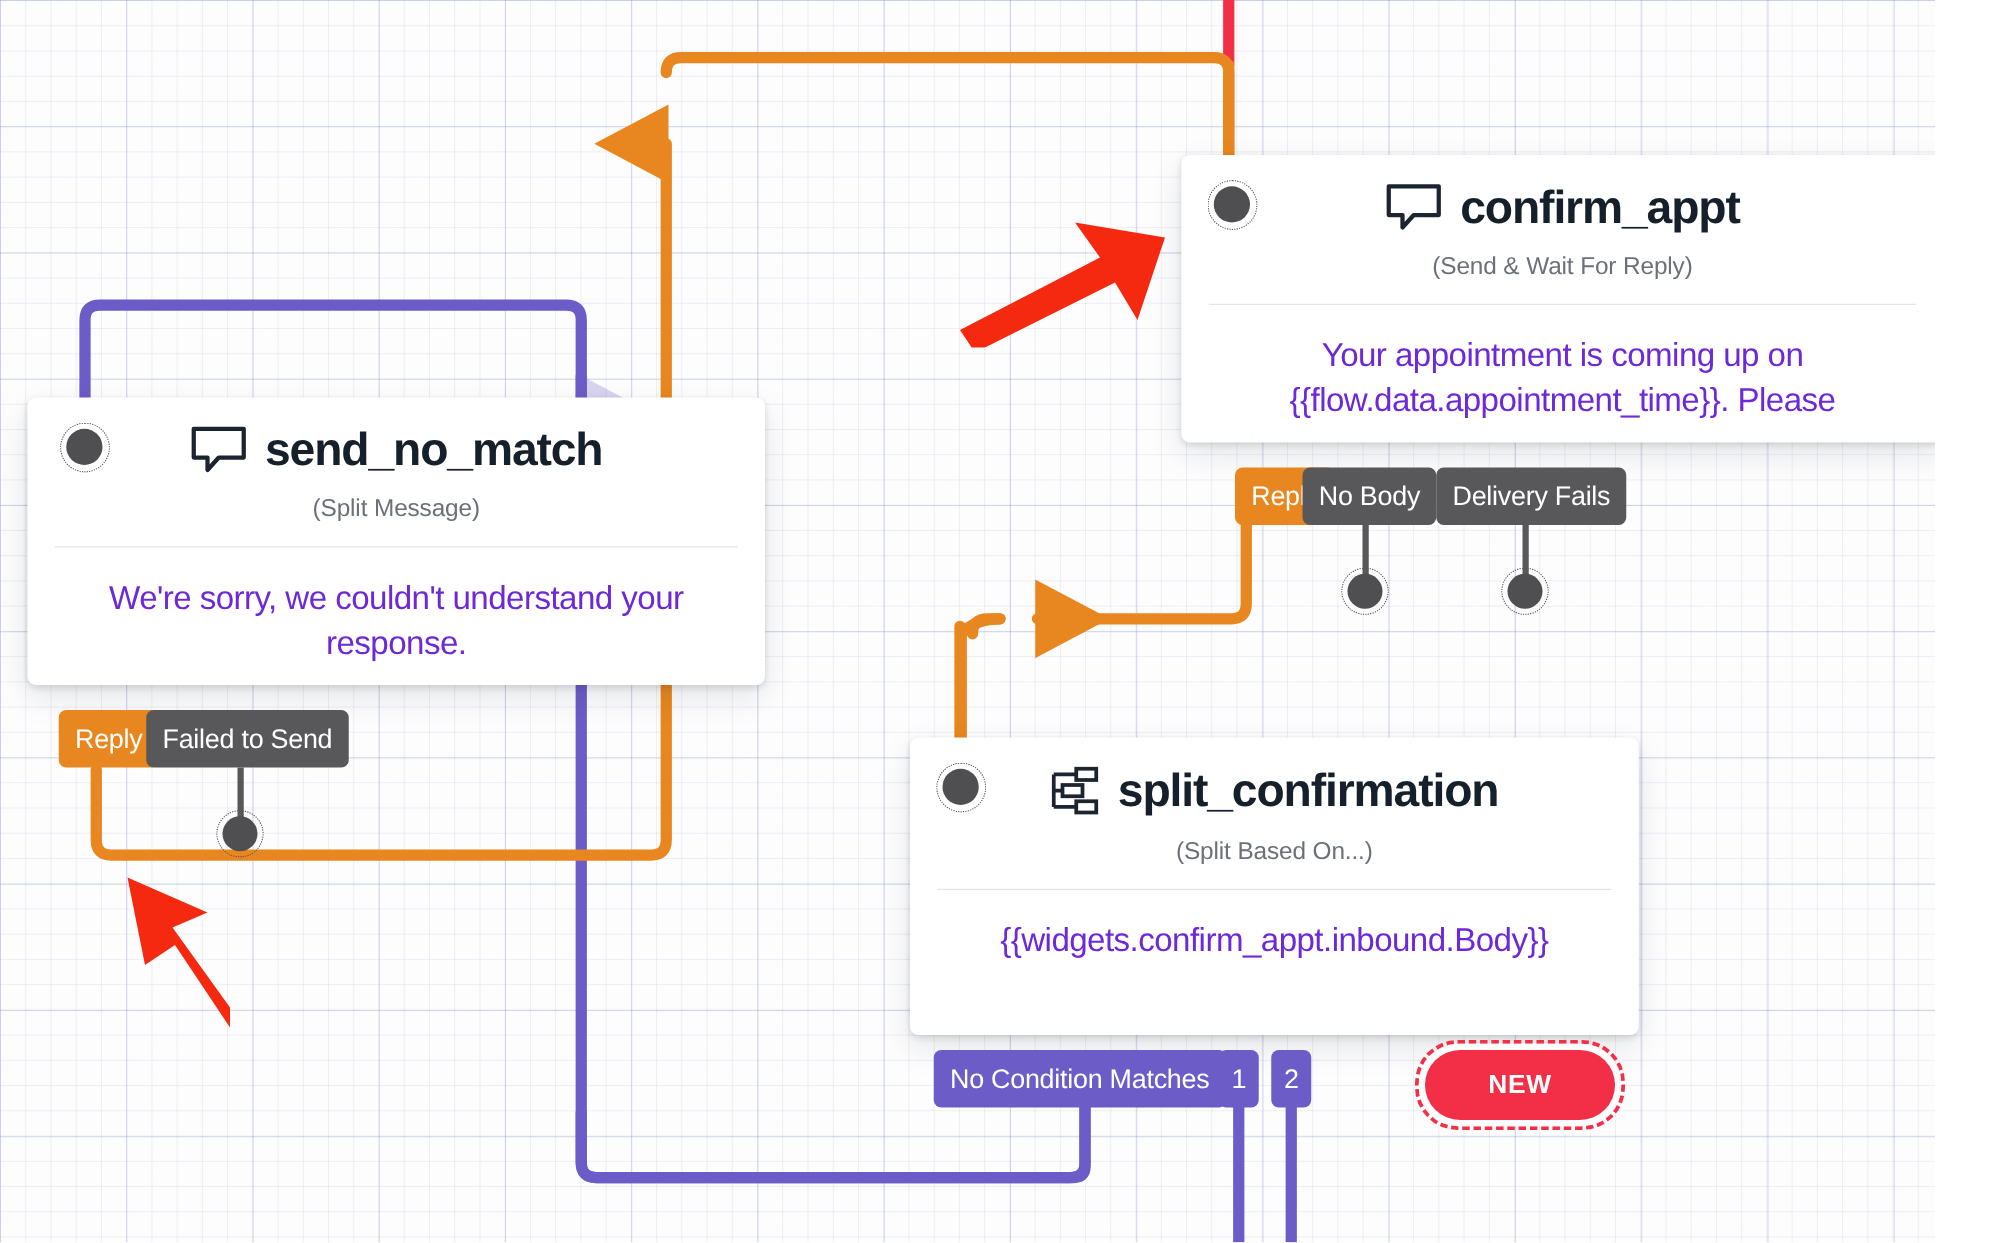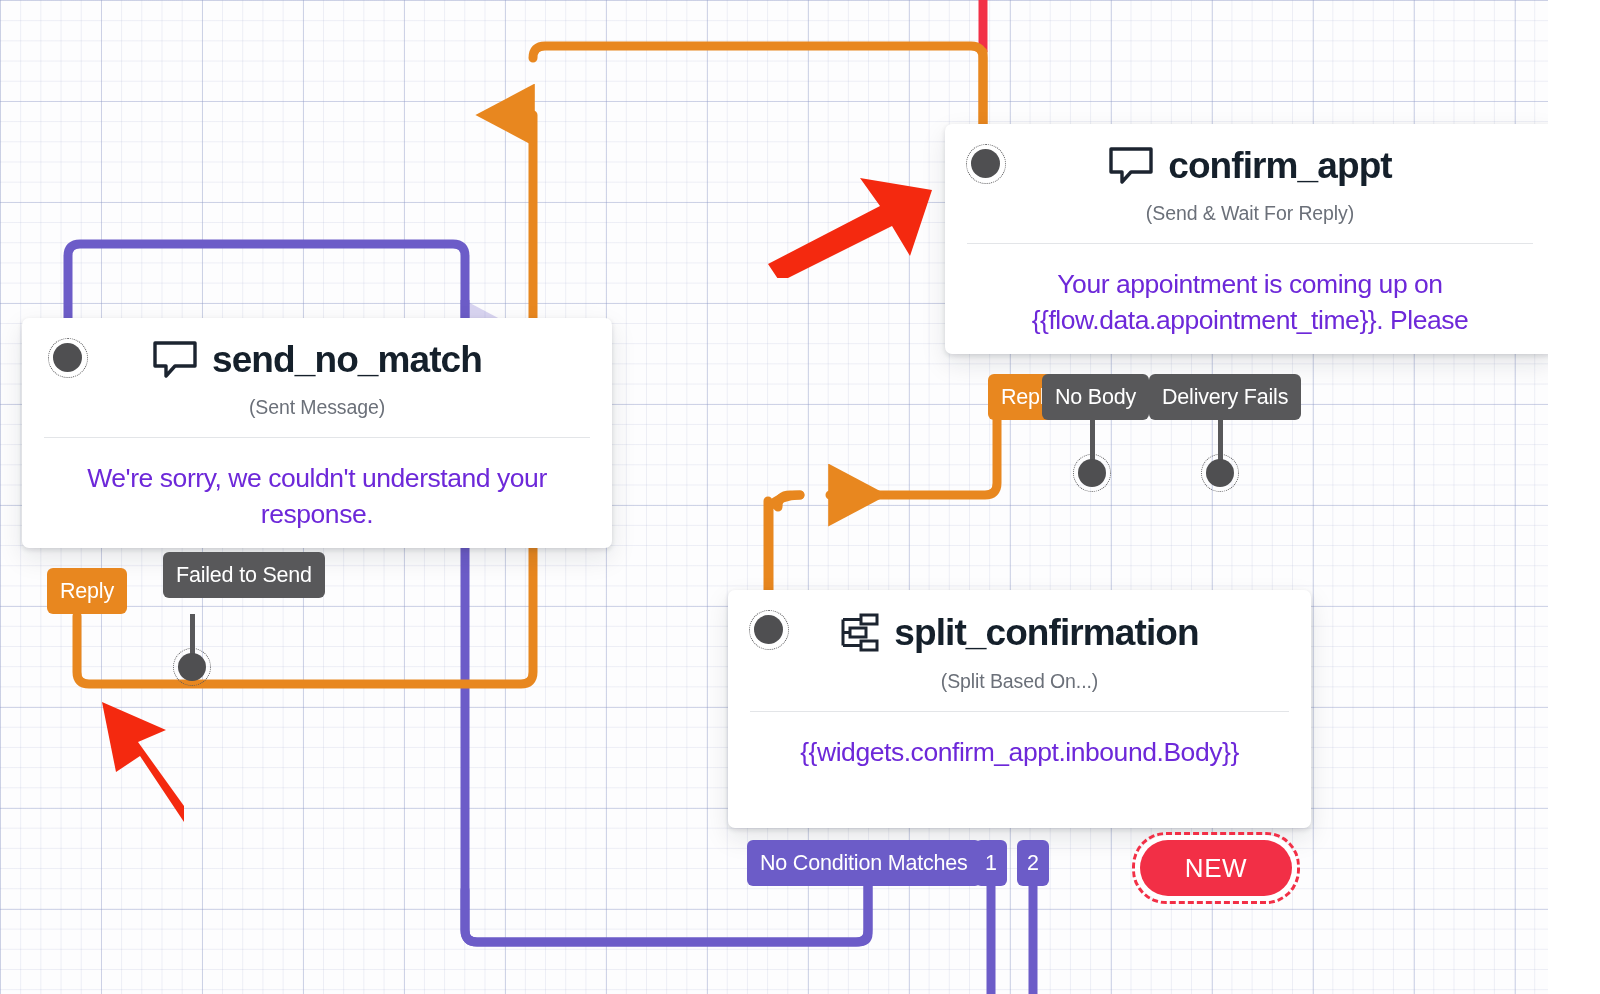--- a/index.html
+++ b/index.html
@@ -135,22 +135,22 @@
   .pill-new {
     position: absolute;
     display: flex;
     align-items: center;
     justify-content: center;
     height: 56px;
     width: 152px;
     border-radius: 30px;
     background: #f22f46;
     color: #ffffff;
-    font-size: 26px;
-    font-weight: 400;
+    font-size: 21px;
+    font-weight: 700;
     letter-spacing: 0.6px;
     z-index: 32;
     box-shadow: 0 0 0 5px #ffffff;
   }
   .pill-new-ring {
     position: absolute;
     border-radius: 34px;
     border: 3px dashed #f22f46;
     box-sizing: border-box;
     z-index: 31;
@@ -275,27 +275,27 @@
       <div class="knob-core" style="left:31px; top:25px;"></div>
       <div class="node-title-wrap">
         <span>
           <svg class="icon-svg" width="46" height="40" viewBox="0 0 46 40">
             <path d="M3 3 H43 V26 H23 L14 36 V26 H3 Z" fill="none" stroke="#1c2430" stroke-width="3.4" stroke-linejoin="round"></path>
           </svg>
         </span>
         <span class="node-title">send_no_match</span>
       </div>
     </div>
-    <div class="node-sub">(Sent Message)</div>
+    <div class="node-sub">(Split Message)</div>
     <div class="node-divider"></div>
     <div class="node-body">We're sorry, we couldn't understand your response.</div>
   </div>
 
   <div class="pill pill-orange" style="left:47px; top:568px;">Reply</div>
-  <div class="pill pill-gray" style="left:117px; top:552px;margin-left:46px;">Failed to Send</div>
+  <div class="pill pill-gray" style="left:117px; top:568px;">Failed to Send</div>
 
   <div class="endpoint" style="left:174px; top:614px; width:36px; height:76px;">
     <div class="stem" style="height:40px;"></div>
     <div class="dot-ring" style="top:34px;"></div>
     <div class="dot-core" style="top:39px;"></div>
   </div>
 
   <div class="node-card" style="left:728px; top:590px; width:583px;">
     <div class="node-head">
       <div class="knob-dotring" style="left:21px; top:20px;"></div>

